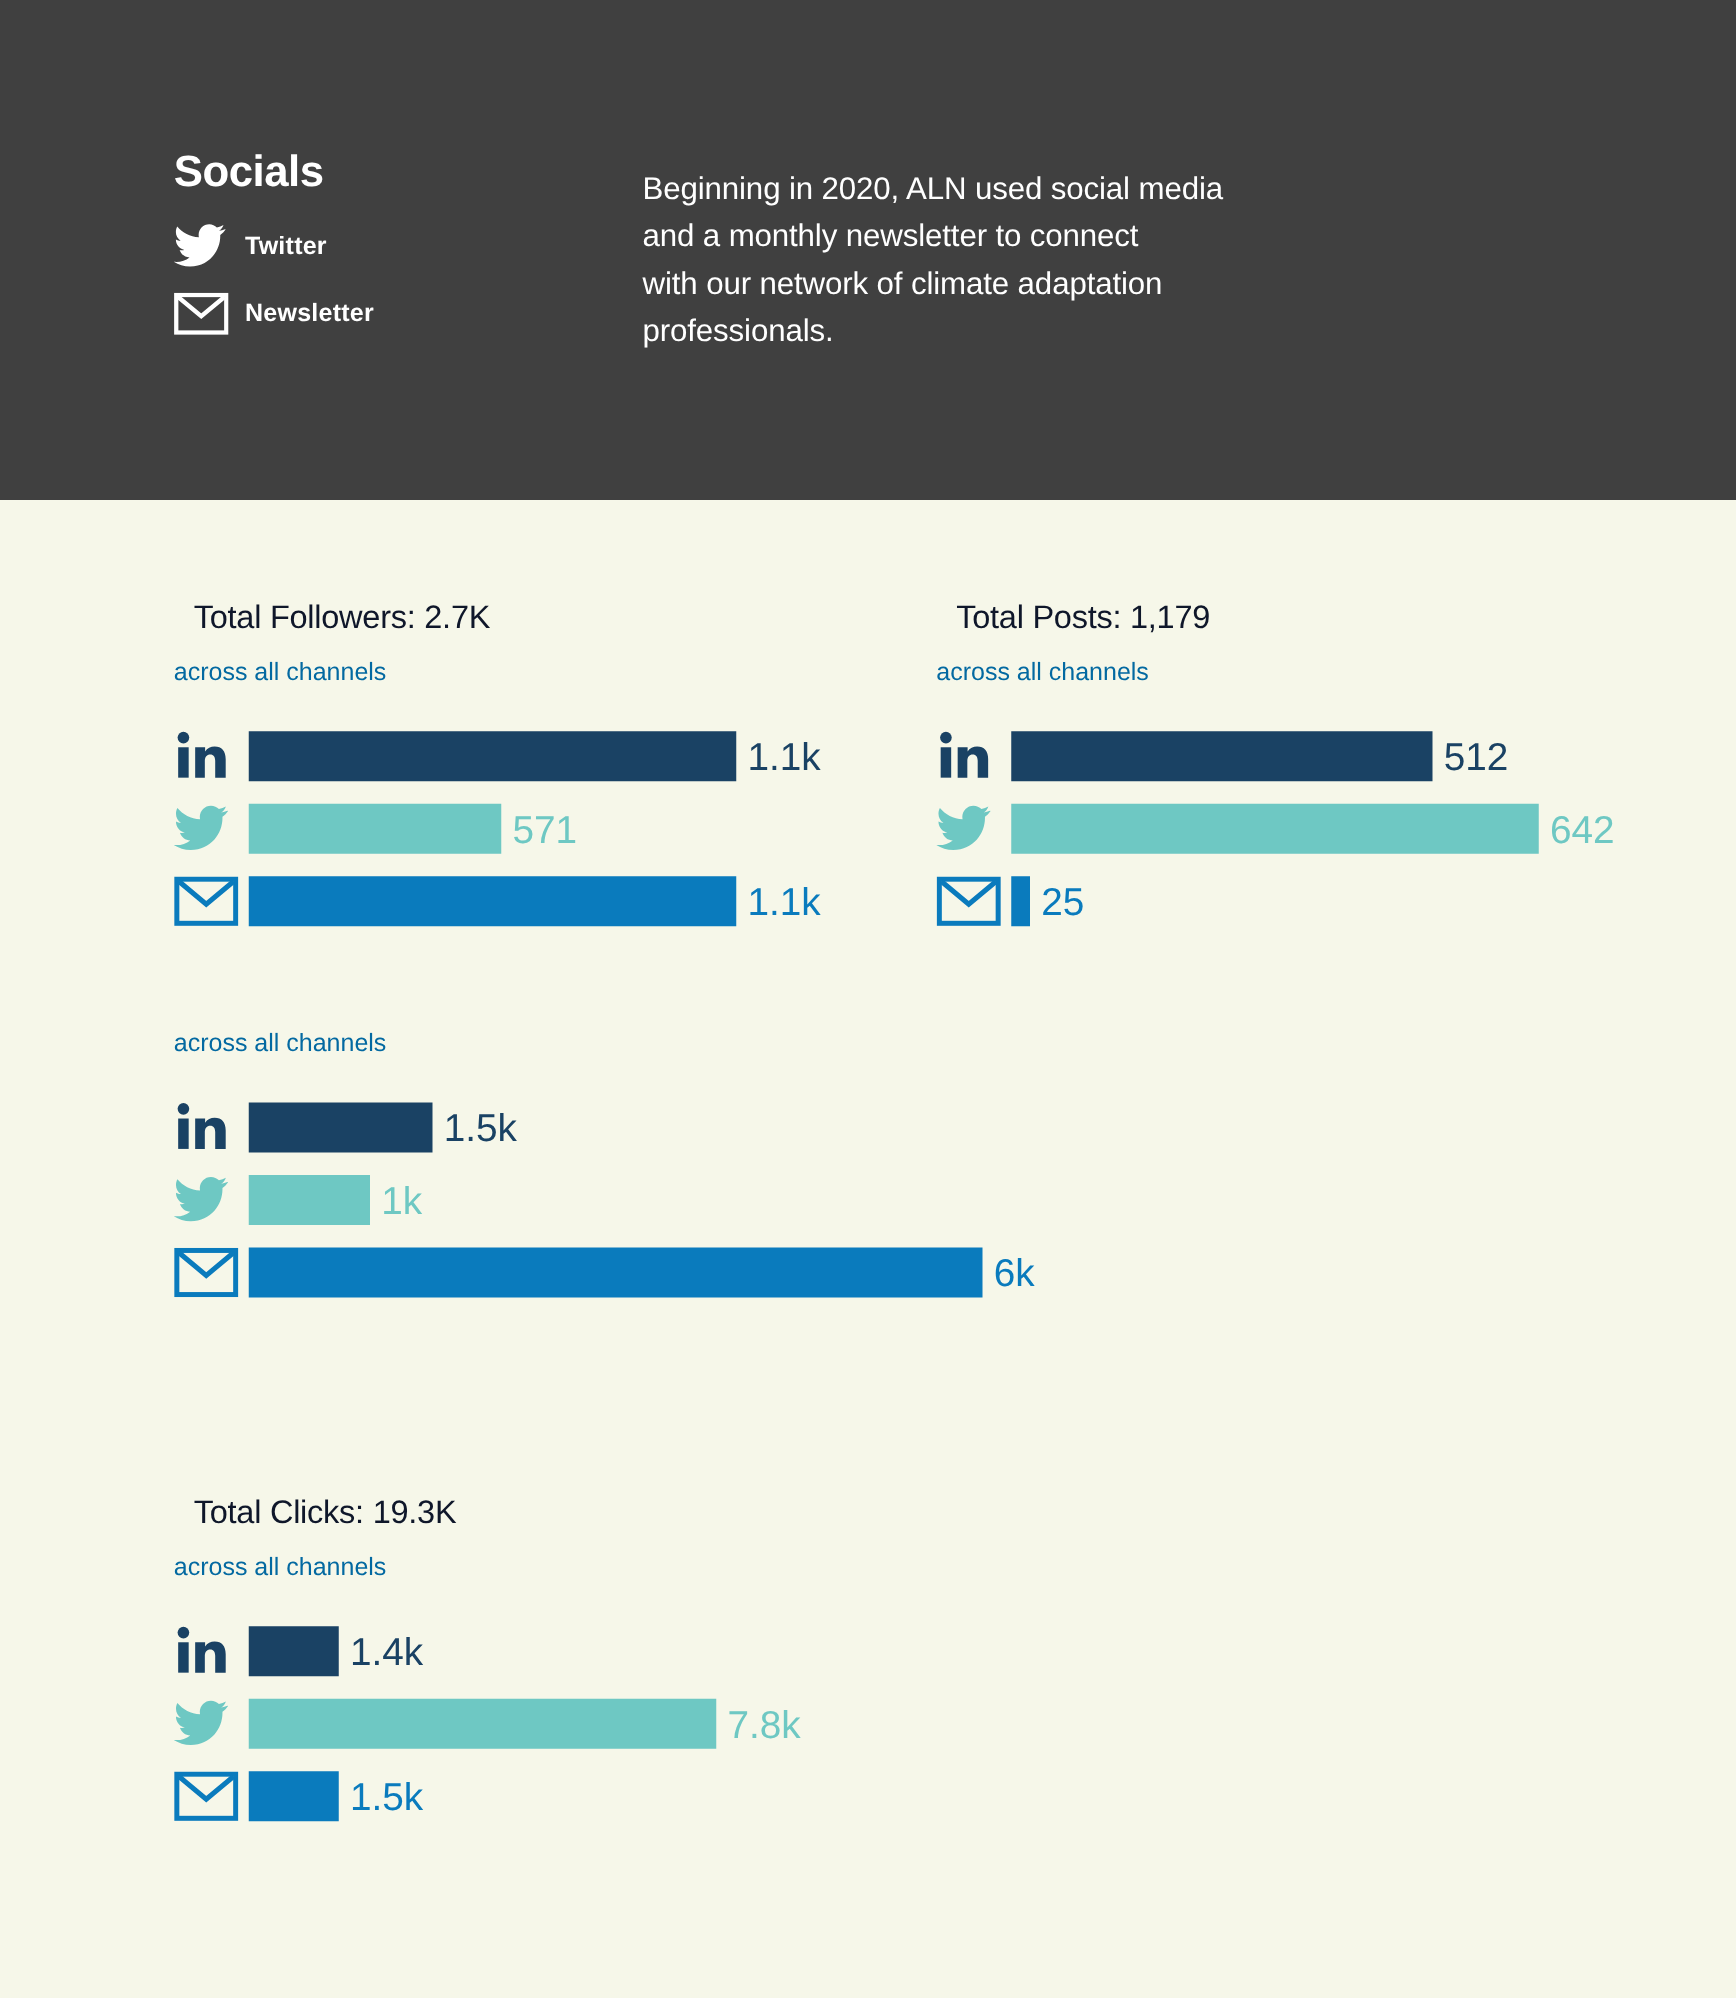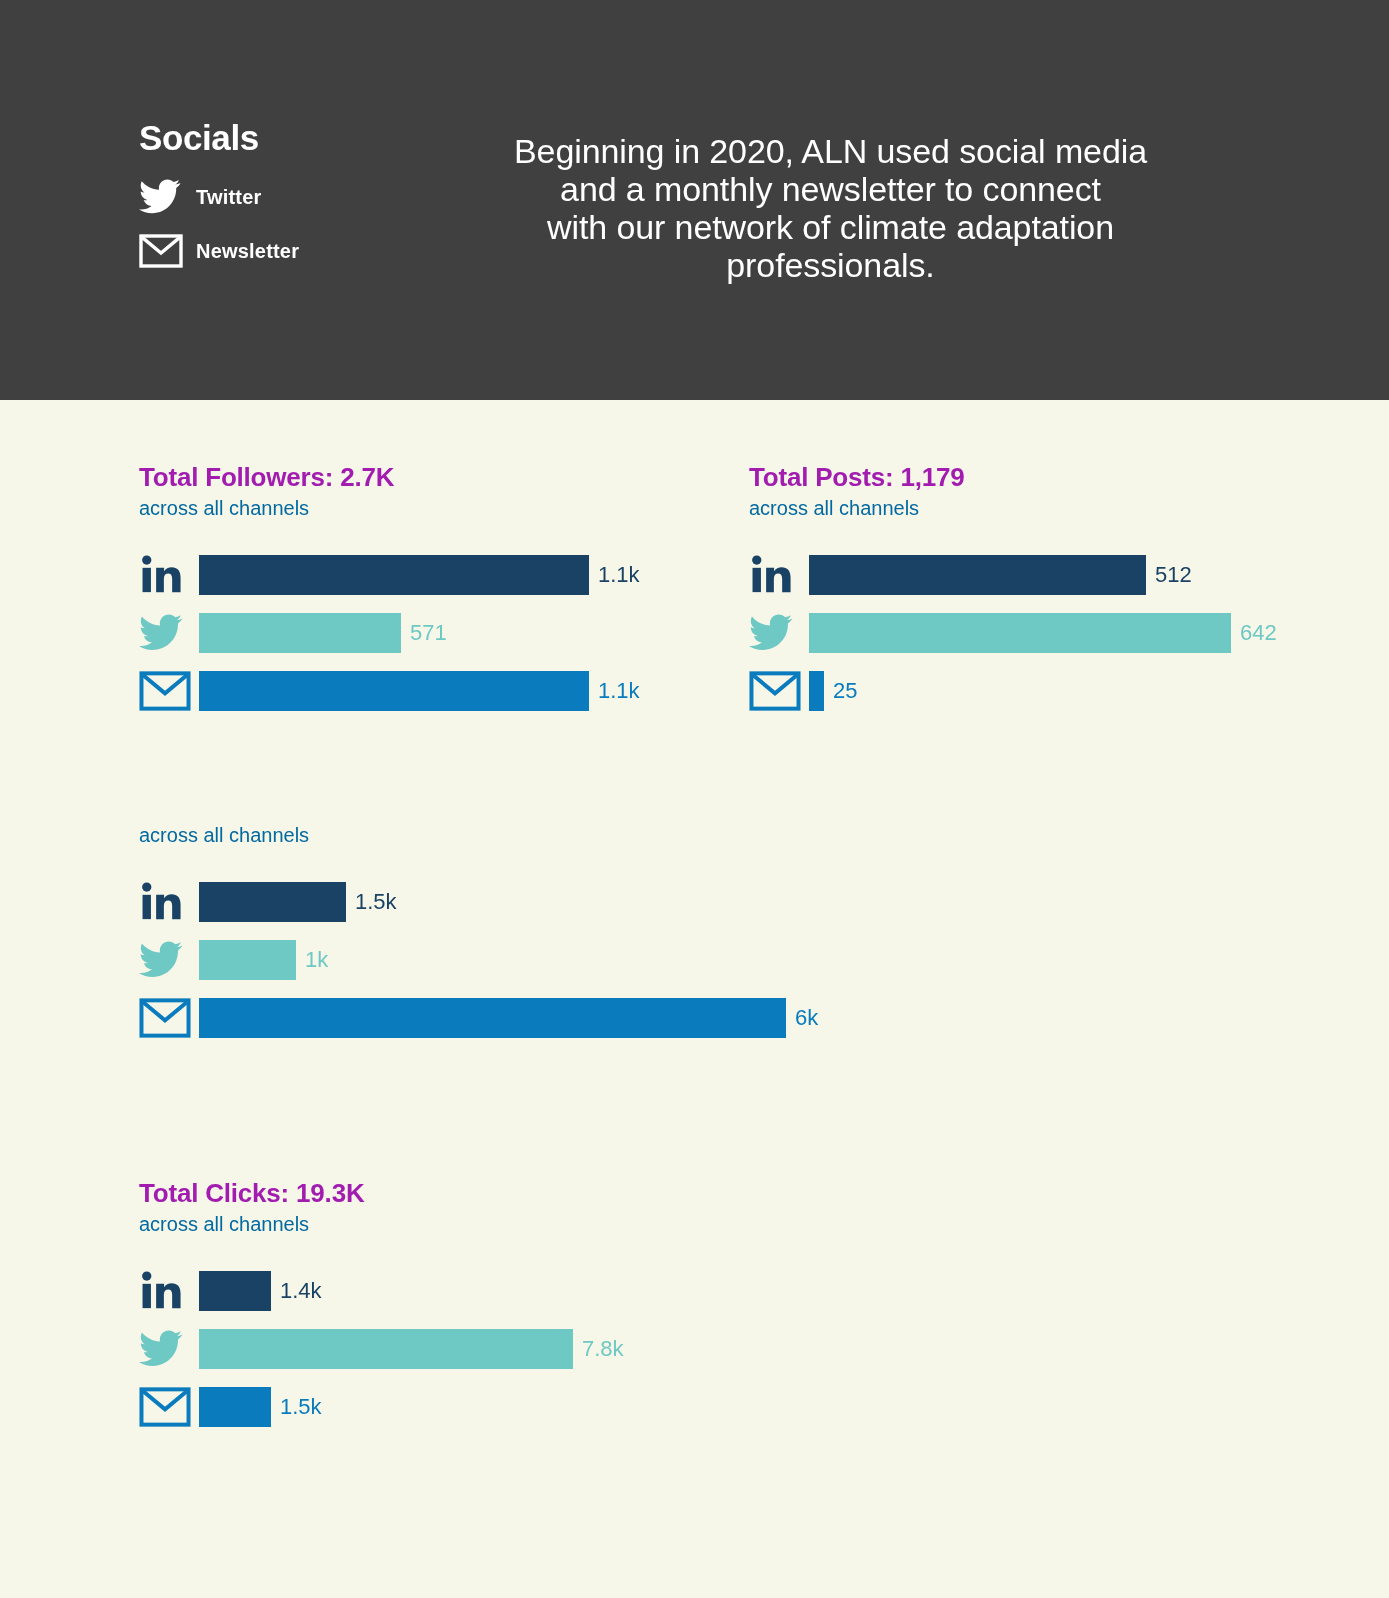--- a/index.html
+++ b/index.html
@@ -58,39 +58,38 @@
   }
   .social-label {
     color: #ffffff;
     font-size: 20px;
     font-weight: bold;
     letter-spacing: 0.2px;
     margin-left: 9px;
   }
   .header-desc {
     color: #ffffff;
-    font-size: 34px;
+    font-size: 25px;
     line-height: 38px;
     letter-spacing: -0.1px;
     margin-top: 14px;
     white-space: pre-line;
-    text-align: center;
   }
 
   
   .chart {
     position: absolute;
   }
   .chart-title {
-    color: #a21caf;
+    color: #0f172a;
     font-size: 26px;
-    font-weight: bold;
+    font-weight: normal;
     letter-spacing: -0.2px;
     line-height: 31px;
-    margin: 0;
+    margin: 16px;
     white-space: nowrap;
   }
   .chart-sub {
     color: #0369a1;
     font-size: 20px;
     line-height: 26px;
     margin: 2px 0 0 0;
   }
   .bars {
     margin-top: 30px;
@@ -106,21 +105,21 @@
     flex: 0 0 60px;
     display: flex;
     align-items: center;
     justify-content: flex-start;
   }
   .bar-fill {
     height: 40px;
     flex: 0 0 auto;
   }
   .bar-value {
-    font-size: 22px;
+    font-size: 31px;
     margin-left: 9px;
     line-height: 1;
     white-space: nowrap;
     text-align: right;
   }
   .v-linkedin { color: #1a4264; }
   .v-twitter  { color: #6ec8c3; }
   .v-news     { color: #0a7bbd; }
 
   .f-linkedin { background: #1a4264; }

